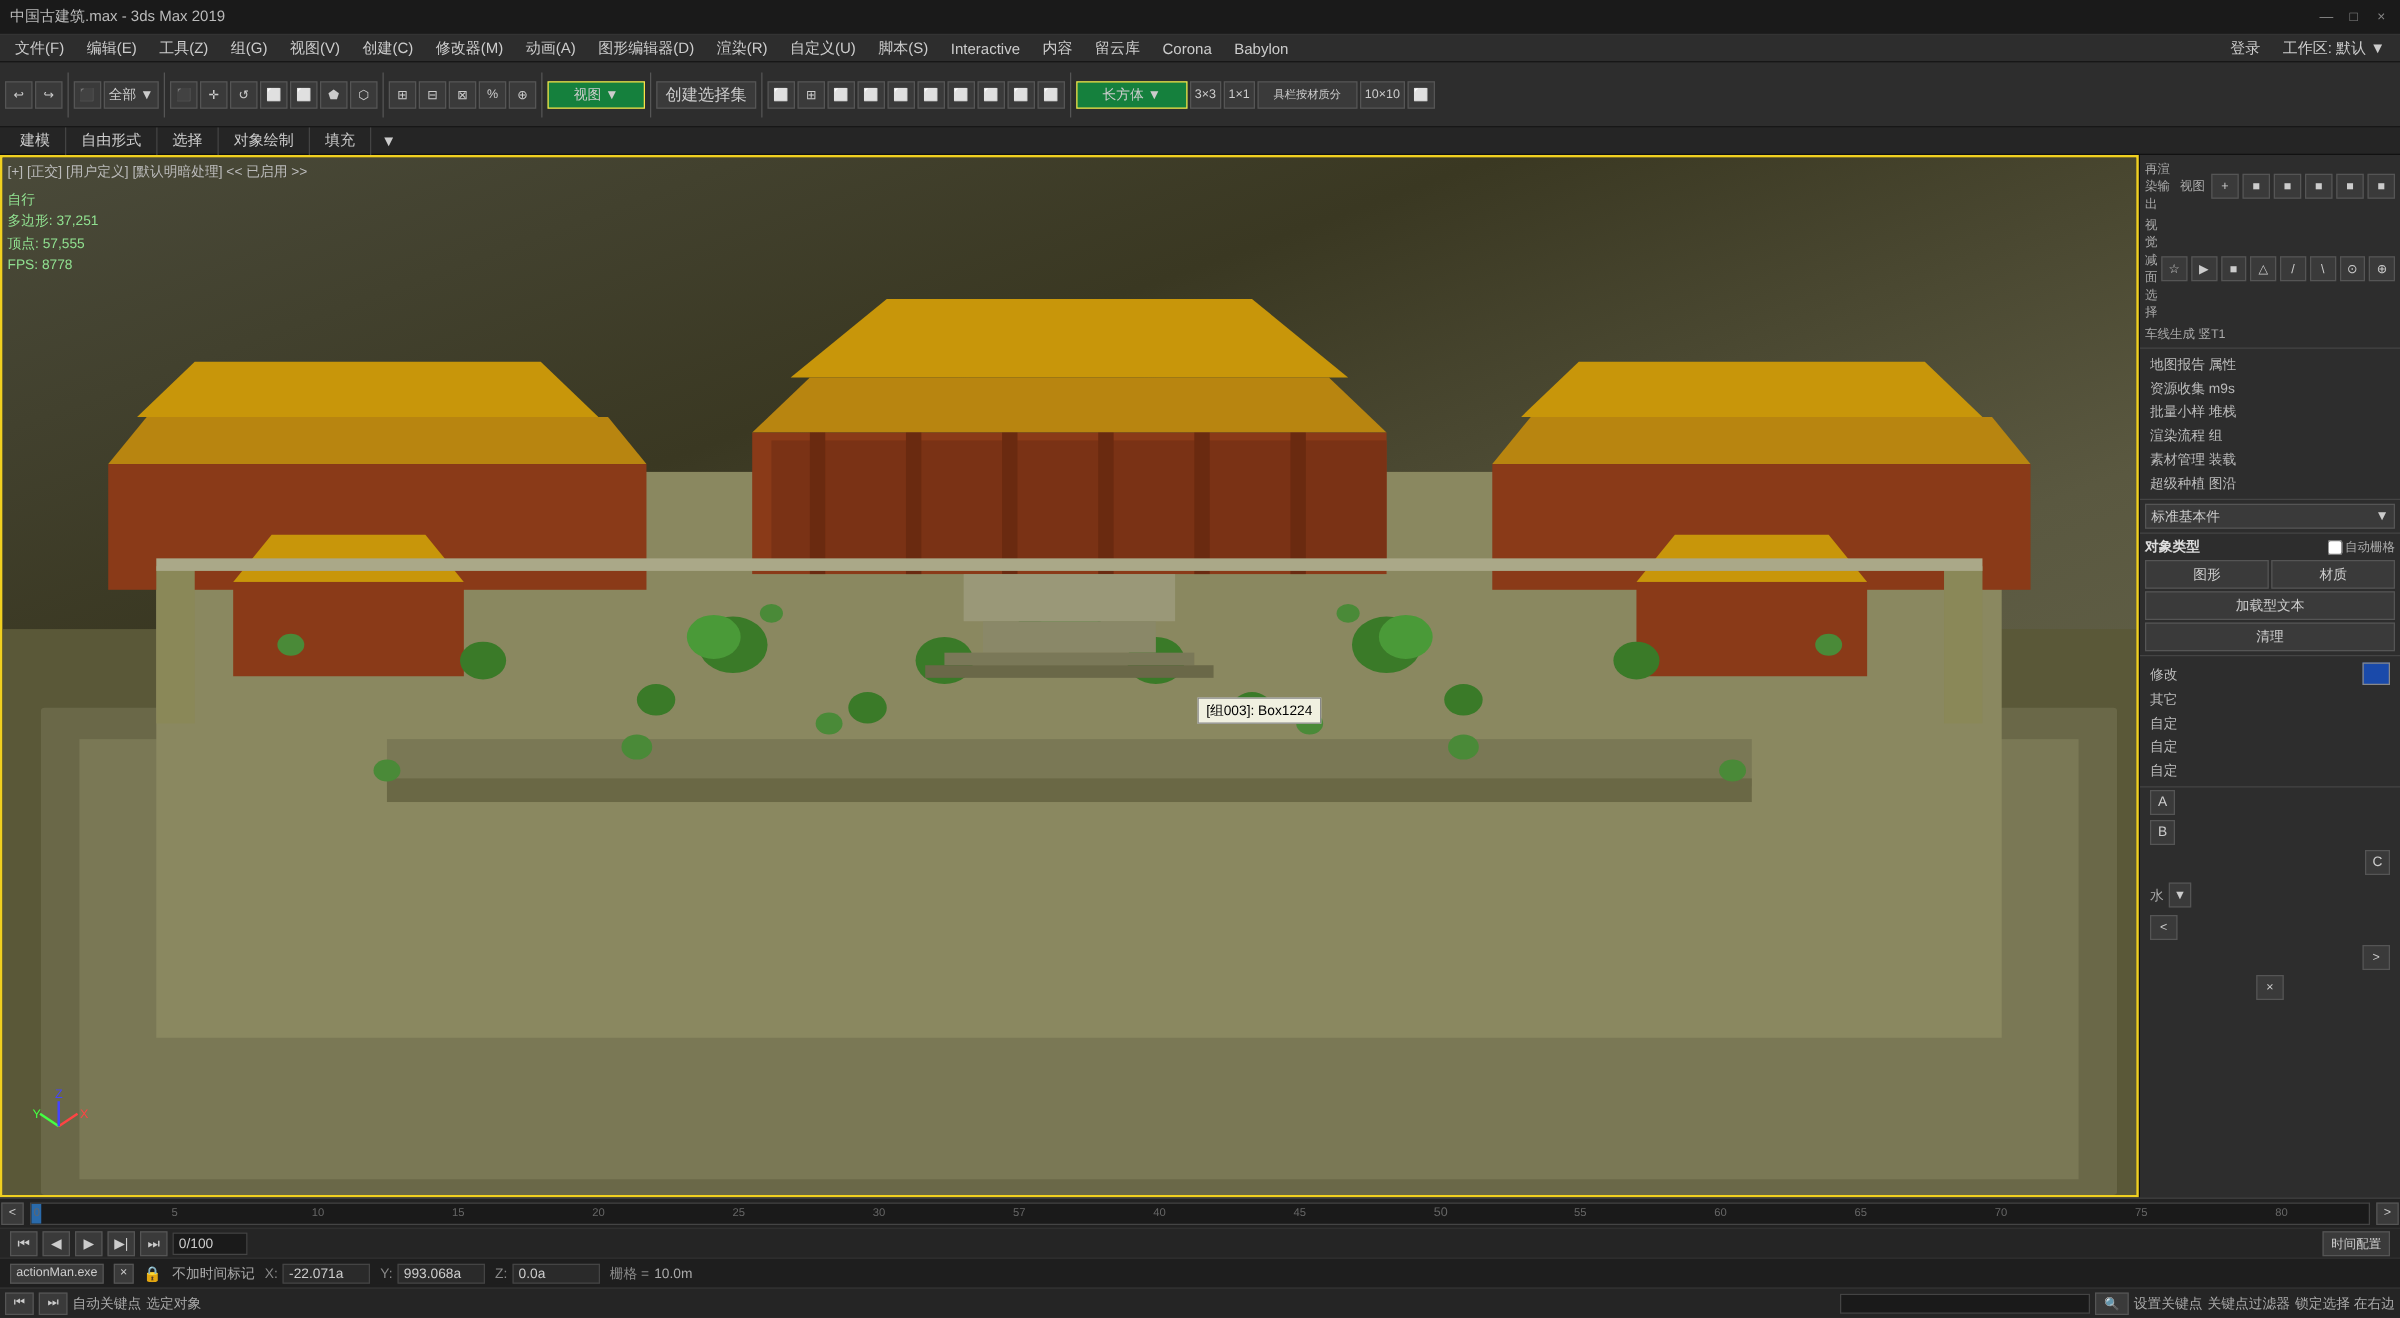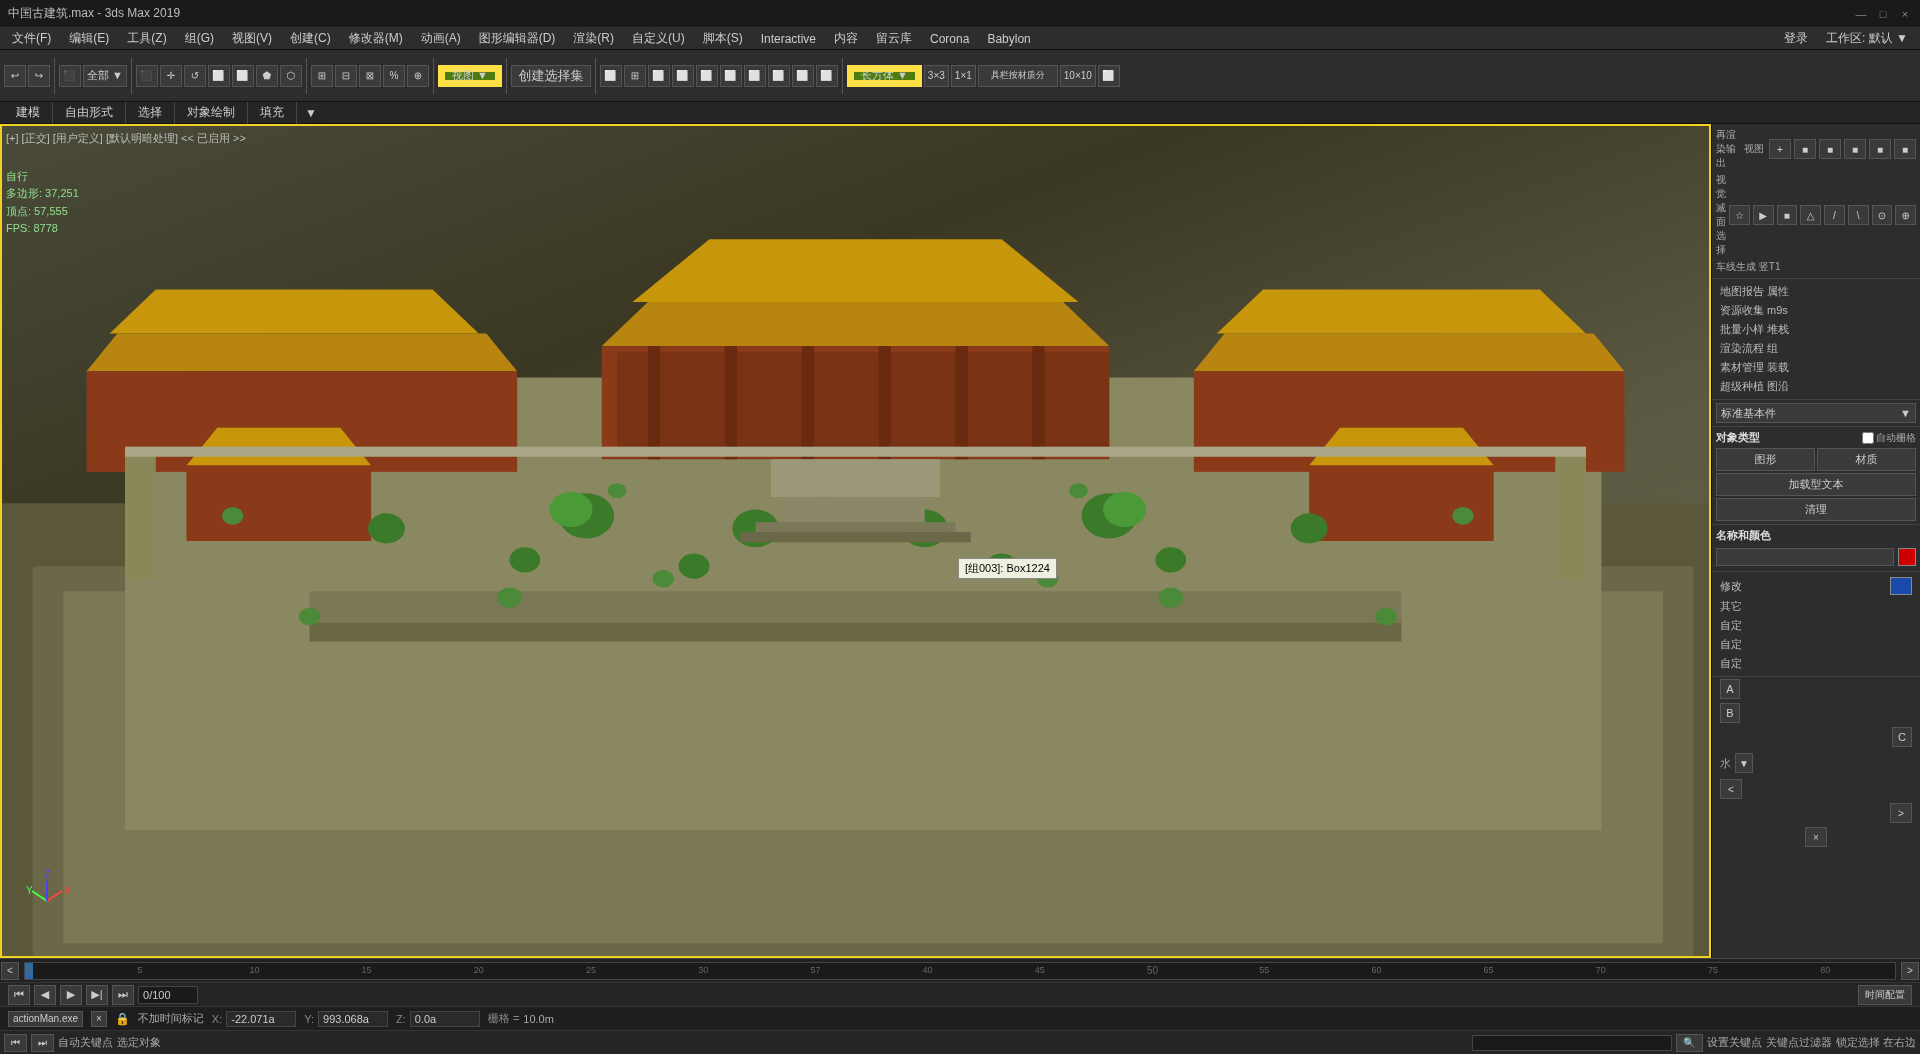--- a/index.html
+++ b/index.html
@@ -87,27 +87,27 @@
       padding: 0 3px;
     }
     .toolbar-separator {
       width: 1px;
       height: 36px;
       background: #555;
       margin: 0 2px;
     }
     .toolbar-dropdown {
       height: 22px;
-      background: #4d7c0f;
-      border: 7px solid #fde047;
-      color: #ccc;
-      font-size: 11px;
-      display: flex;
-      align-items: center;
-      padding: 0 7px;
+      background: #15803d;
+      border: 1px solid #fde047;
+      color: #ccc;
+      font-size: 11px;
+      display: flex;
+      align-items: center;
+      padding: 0 20px;
       gap: 2px;
       cursor: pointer;
       min-width: 50px;
     }
     .toolbar-row {
       display: flex;
       flex-direction: column;
       gap: 2px;
     }
 
@@ -671,21 +671,21 @@
         <circle cx="680" cy="360" r="7" fill="#4a8a38"></circle>
         <circle cx="200" cy="390" r="7" fill="#4a8a38"></circle>
         <circle cx="900" cy="390" r="7" fill="#4a8a38"></circle>
         <circle cx="150" cy="310" r="7" fill="#4a8a38"></circle>
         <circle cx="950" cy="310" r="7" fill="#4a8a38"></circle>
         <circle cx="400" cy="290" r="6" fill="#4a8a38"></circle>
         <circle cx="700" cy="290" r="6" fill="#4a8a38"></circle>
       </svg>
 
       <div class="viewport-info">
-        <div style="font-size:11px;color:#bbb;margin-bottom:20px;">[+] [正交] [用户定义] [默认明暗处理] &lt;&lt; 已启用 &gt;&gt;</div>
+        <div style="font-size:11px;color:#bbb;margin-bottom:4px;">[+] [正交] [用户定义] [默认明暗处理] &lt;&lt; 已启用 &gt;&gt;</div>
         <div style="font-size:11px;color:#90e090;">自行</div>
         <div style="font-size:11px;color:#90e090;">多边形: 37,251</div>
         <div style="font-size:11px;color:#90e090;">顶点: 57,555</div>
         <div style="font-size:11px;color:#90e090;">FPS: 8778</div>
       </div>
 
       <div class="viewport-tooltip">
         <span>[组003]: Box1224</span>
       </div>
 
@@ -773,29 +773,20 @@
         <div class="obj-type-btn" style="flex:1;">材质</div>
       </div>
       <div style="margin-top:2px;">
         <div class="obj-type-btn" style="width:100%;">加载型文本</div>
       </div>
       <div style="margin-top:2px;">
         <div class="obj-type-btn" style="width:100%;">清理</div>
       </div>
     </div>
 
-    <div class="rp-section">
-      <div class="rp-section-title">
-        <span>名称和颜色</span>
-      </div>
-      <div class="name-color-row">
-        <input class="name-color-input" type="text" value="" style="">
-        <div class="color-swatch" style="background:#cc0000;"></div>
-      </div>
-    </div>
 
     <div class="rp-section">
       <div class="rp-sub-item">
         <span>修改</span>
         <div class="color-swatch" style="background:#1a4aaa;width:22px;height:18px;"></div>
       </div>
       <div class="rp-sub-item">
         <span>其它</span>
       </div>
       <div class="rp-sub-item">

